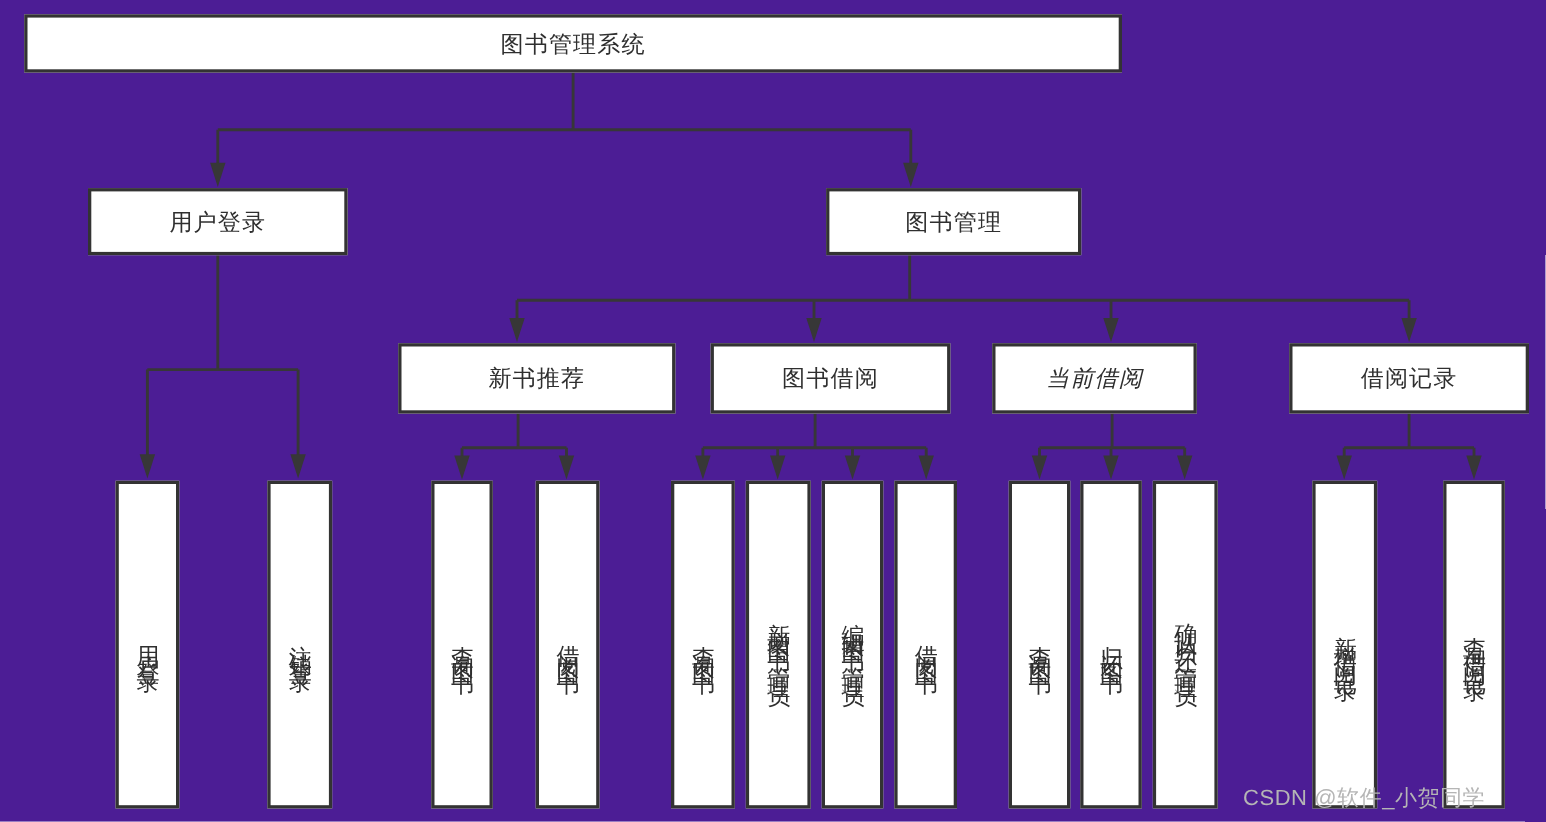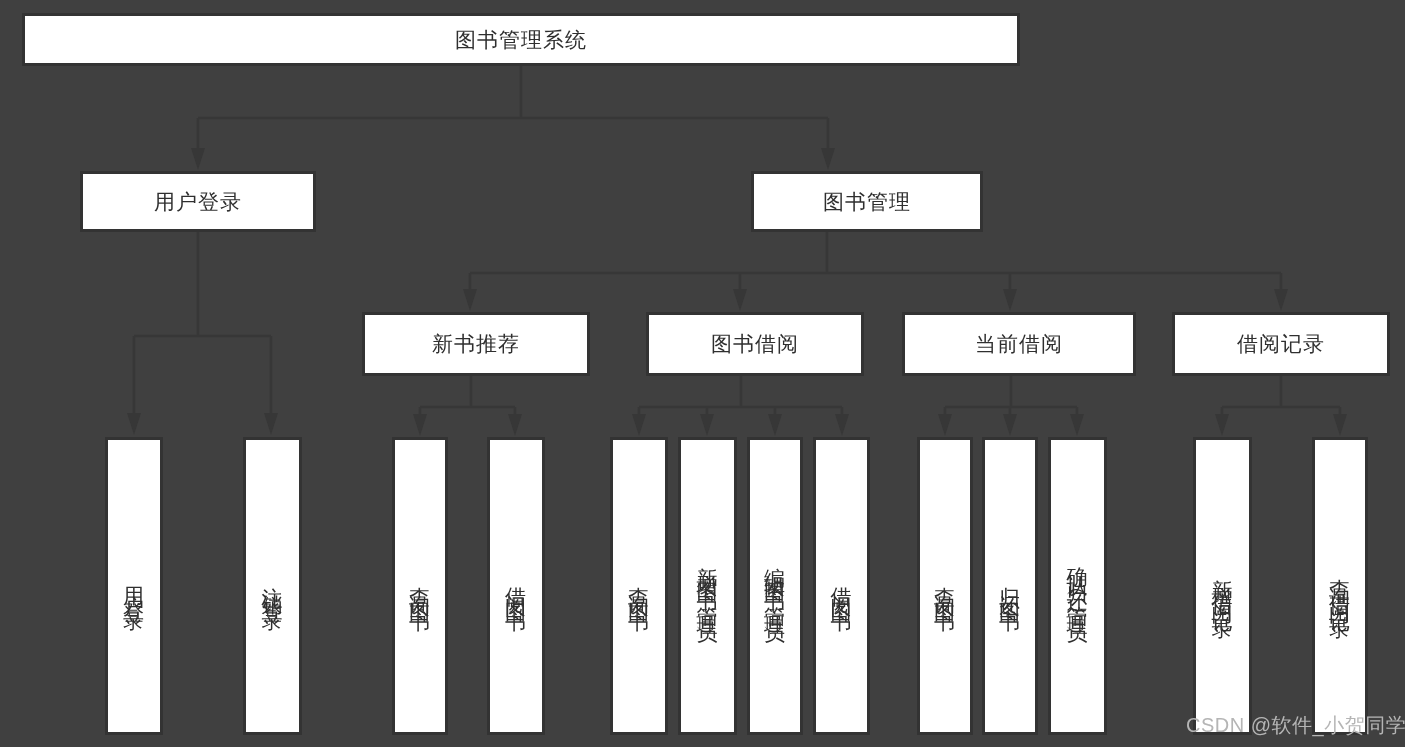--- a/index.html
+++ b/index.html
@@ -4,21 +4,21 @@
 <style>
   html, body {
     margin: 0;
     padding: 0;
     background: #ffffff;
   }
   .canvas {
     position: relative;
     width: 1405px;
     height: 747px;
-    background: #404040;
+    background: #4c1d95;
     overflow: hidden;
     font-family: "Liberation Sans", sans-serif;
   }
   .wires {
     position: absolute;
     left: 0;
     top: 0;
     pointer-events: none;
   }
   .wires path {
@@ -46,21 +46,21 @@
   }
   .leaf {
     writing-mode: vertical-rl;
     text-orientation: mixed;
     letter-spacing: 8px;
     white-space: normal;
     line-height: 1;
   }
   .watermark {
     position: absolute;
-    left: 1186px;
+    left: 1130px;
     top: 712px;
     font-size: 20px;
     color: #b5b5b5;
     letter-spacing: 0.5px;
     white-space: nowrap;
   }
 </style>
 </head>
 <body>
 
@@ -107,23 +107,23 @@
       <polygon points="1215,414 1229,414 1222,436"></polygon>
       <polygon points="1333,414 1347,414 1340,436"></polygon>
     </g>
   </svg>
 
   <div class="box" style="left:22px; top:13px; width:998px; height:53px;">图书管理系统</div>
 
   <div class="box" style="left:80px; top:171px; width:236px; height:61px;">用户登录</div>
   <div class="box" style="left:711px; top:171px; width:232px; height:61px;margin-left:40px;">图书管理</div>
 
-  <div class="box" style="left:362px; top:312px; width:228px; height:64px;">新书推荐</div>
+  <div class="box" style="left:362px; top:312px; width:252px; height:64px;">新书推荐</div>
   <div class="box" style="left:632px; top:312px; width:218px; height:64px;margin-left:14px;">图书借阅</div>
-  <div class="box" style="left:902px; top:312px; width:234px; height:64px;">当前借阅</div>
+  <div class="box" style="left:902px; top:312px; width:186px; height:64px;font-style:italic;">当前借阅</div>
   <div class="box" style="left:1172px; top:312px; width:218px; height:64px;">借阅记录</div>
 
   <div class="box leaf" style="left:105px; top:437px; width:58px; height:298px;">用户登录</div>
   <div class="box leaf" style="left:243px; top:437px; width:59px; height:298px;">注销登录</div>
 
   <div class="box leaf" style="left:392px; top:437px; width:56px; height:298px;">查询图书</div>
   <div class="box leaf" style="left:487px; top:437px; width:58px; height:298px;">借阅图书</div>
 
   <div class="box leaf" style="left:610px; top:437px; width:58px; height:298px;">查询图书</div>
   <div class="box leaf" style="left:678px; top:437px; width:59px; height:298px;">新增图书（管理员）</div>

